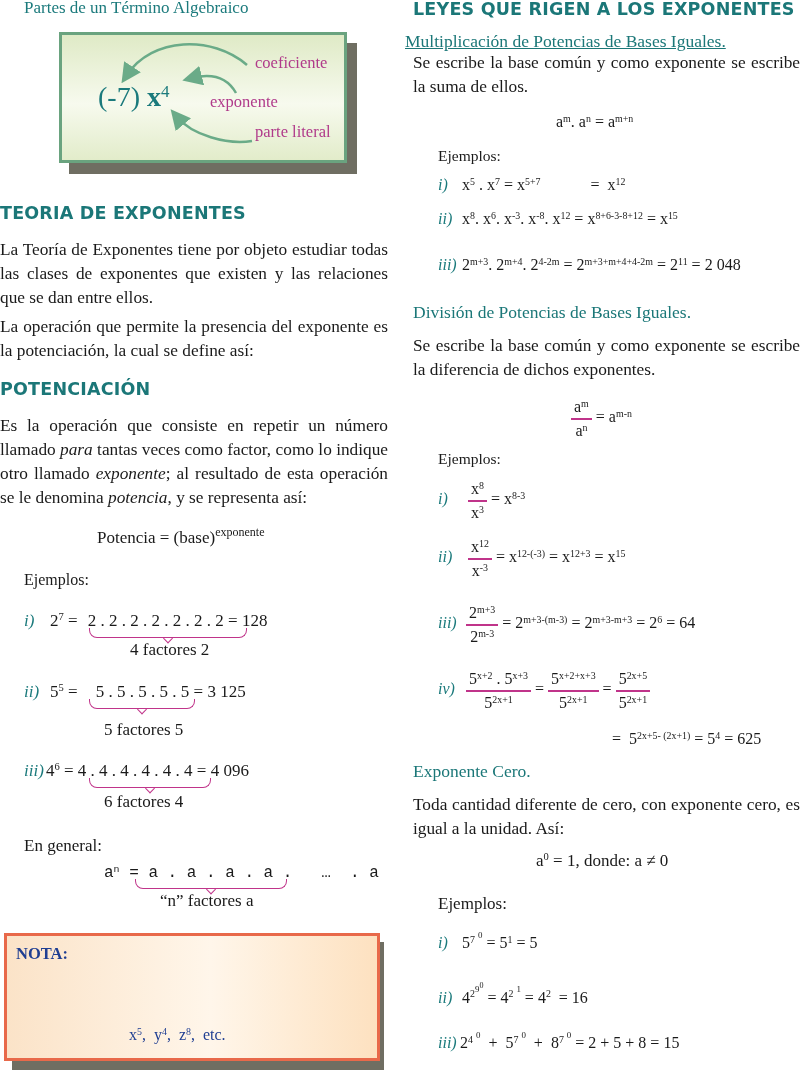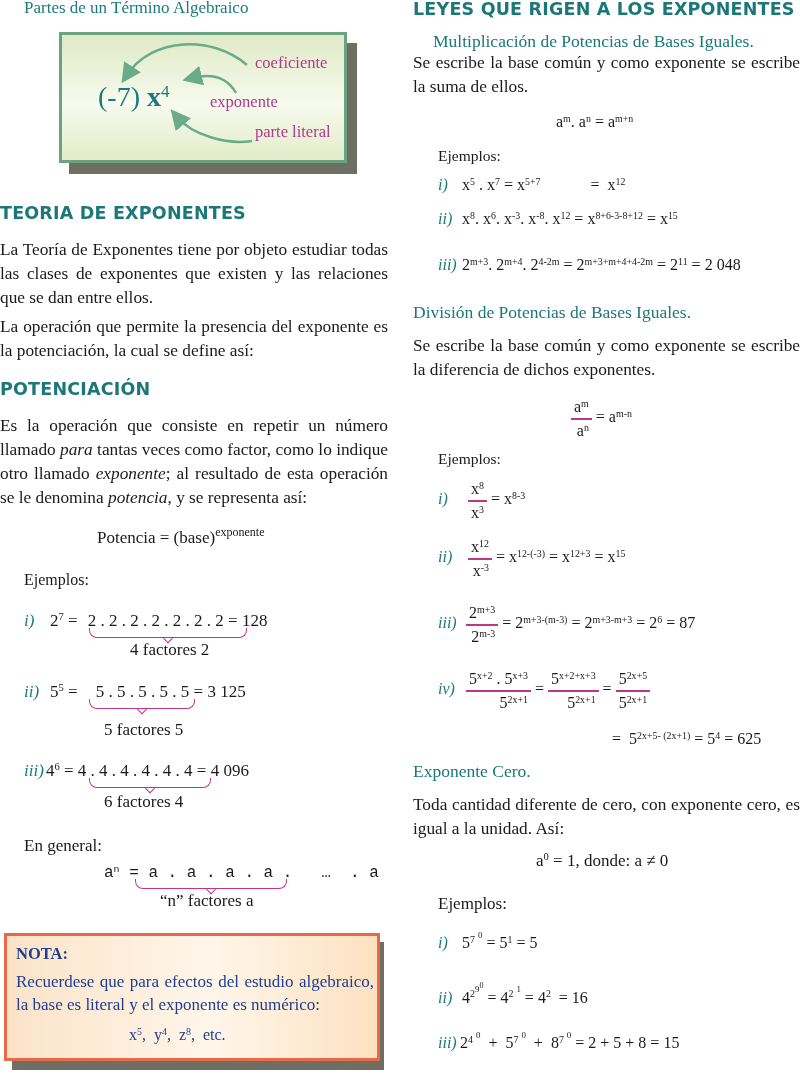--- a/index.html
+++ b/index.html
@@ -10,21 +10,21 @@
   .mag { color: #b03a8a; }
   .h-sans { font-family: "DejaVu Sans", "Liberation Sans", sans-serif; font-weight: bold; color: #1b7778; font-size: 17.5px; letter-spacing: 0.2px; }
   .sub-h { font-family: "Liberation Serif", serif; color: #1b7778; font-size: 17.5px; font-weight: bold; }
   .para { font-size: 17.3px; line-height: 24px; text-align: justify; }
   .para i { font-style: italic; }
   sup { font-size: 0.62em; vertical-align: 0.55em; line-height: 0; }
   .label-i { color: #1b7a7c; font-style: italic; display: inline-block; }
   .eq { font-size: 17px; white-space: nowrap; }
   .brace { position: absolute; height: 10px; border: 1.5px solid #c0348a; border-top: none; border-radius: 0 0 8px 8px; }
   .brace::after { content: ""; position: absolute; left: 50%; bottom: -5px; width: 6px; height: 6px; border-right: 1.5px solid #c0348a; border-bottom: 1.5px solid #c0348a; transform: translateX(-50%) rotate(45deg); background: transparent; }
-  .frac { display: inline-block; vertical-align: middle; text-align: right; }
+  .frac { display: inline-block; vertical-align: middle; text-align: center; }
   .frac .num { display: block; padding: 0 3px; }
   .frac .bar { display: block; height: 1.5px; background: #c0348a; margin: 2px 0; }
   .frac .den { display: block; padding: 0 3px; }
 
   
   .term-shadow { position: absolute; left: 69px; top: 43px; width: 288px; height: 131px; background: #6f6e62; }
   .term-box { position: absolute; left: 59px; top: 32px; width: 288px; height: 131px; border: 3px solid #6aa37f; background: linear-gradient(180deg, #dfeac6 0%, #f7faee 55%, #e2ecca 100%); }
 
   
   .nota-shadow { position: absolute; left: 12px; top: 942px; width: 372px; height: 128px; background: #6f6e62; }
@@ -93,31 +93,30 @@
 <div class="abs eq" style="left:24px; top:836px;">En general:</div>
 <div class="abs eq" style="left:104px; top:864px; font-size:16px;font-family:Liberation Mono, monospace;">
   <span>a</span><sup>n</sup> = <span style="white-space:pre;">a . a . a . a .   …  . a</span>
 </div>
 <div class="brace" style="left:135px; top:879px; width:152px;"></div>
 <div class="abs eq" style="left:160px; top:891px;">“n” factores a</div>
 
 <div class="nota-shadow"></div>
 <div class="nota-box">
   <div class="abs" style="left:9px; top:8px; font-weight:bold; font-size:16.5px;">NOTA:</div>
-  <div class="abs" style="left:9px; top:34px; width:358px; font-size:17px; line-height:23px; text-align:justify;">Recuerdese que para efectos del estudio algebraico, la base es literal y el exponente es numérico:</div>
   <div class="abs" style="left:122px; top:90px; font-size:16px; white-space:nowrap;">
     <span>x</span><sup>5</sup>,&nbsp;
     <span>y</span><sup>4</sup>,&nbsp;
     <span>z</span><sup>8</sup>,&nbsp;
     <span>etc.</span>
   </div>
 </div>
 
 <div class="abs h-sans" style="left:413px; top:-1px;">LEYES QUE RIGEN A LOS EXPONENTES</div>
-<div class="abs sub-h" style="left:433px; top:31px; font-weight:normal;">Multiplicación de Potencias de Bases Iguales.</div>
+<div class="abs sub-h" style="left:405px; top:31px; font-weight:normal;text-decoration:underline;">Multiplicación de Potencias de Bases Iguales.</div>
 <div class="abs para" style="left:413px; top:51px; width:387px;">Se escribe la base común y como exponente se escribe la suma de ellos.</div>
 
 <div class="abs eq" style="left:556px; top:113px; font-size:16px;">
   <span>a</span><sup>m</sup>. <span>a</span><sup>n</sup> = <span>a</span><sup>m+n</sup>
 </div>
 
 <div class="abs eq" style="left:438px; top:147px; font-size:15.5px;">Ejemplos:</div>
 
 <div class="abs eq" style="left:438px; top:176px; font-size:16px;">
   <span class="label-i" style="width:24px;">i)</span><span>x</span><sup>5</sup> . <span>x</span><sup>7</sup> = <span>x</span><sup>5+7</sup>
@@ -150,21 +149,21 @@
 
 <div class="abs eq" style="left:438px; top:538px; font-size:16px;">
   <span class="label-i" style="width:26px;">ii)</span>
   <span class="frac"><span class="num"><span>x</span><sup>12</sup></span><span class="bar"></span><span class="den"><span>x</span><sup>-3</sup></span></span>
   = <span>x</span><sup>12-(-3)</sup> = <span>x</span><sup>12+3</sup> = <span>x</span><sup>15</sup>
 </div>
 
 <div class="abs eq" style="left:438px; top:604px; font-size:16px;">
   <span class="label-i" style="width:24px;">iii)</span>
   <span class="frac"><span class="num"><span>2</span><sup>m+3</sup></span><span class="bar"></span><span class="den"><span>2</span><sup>m-3</sup></span></span>
-  = <span>2</span><sup>m+3-(m-3)</sup> = <span>2</span><sup>m+3-m+3</sup> = <span>2</span><sup>6</sup> <span>= 87</span>
+  = <span>2</span><sup>m+3-(m-3)</sup> = <span>2</span><sup>m+3-m+3</sup> = <span>2</span><sup>6</sup> <span>= 64</span>
 </div>
 
 <div class="abs eq" style="left:438px; top:670px; font-size:16px;">
   <span class="label-i" style="width:24px;">iv)</span>
   <span class="frac"><span class="num"><span>5</span><sup>x+2</sup> . <span>5</span><sup>x+3</sup></span><span class="bar"></span><span class="den"><span>5</span><sup>2x+1</sup></span></span>
   = <span class="frac"><span class="num"><span>5</span><sup>x+2+x+3</sup></span><span class="bar"></span><span class="den"><span>5</span><sup>2x+1</sup></span></span>
   = <span class="frac"><span class="num"><span>5</span><sup>2x+5</sup></span><span class="bar"></span><span class="den"><span>5</span><sup>2x+1</sup></span></span>
 </div>
 <div class="abs eq" style="left:612px; top:730px; font-size:16px;">
   = &nbsp;<span>5</span><sup>2x+5- (2x+1)</sup> = <span>5</span><sup>4</sup> <span>= 625</span>

